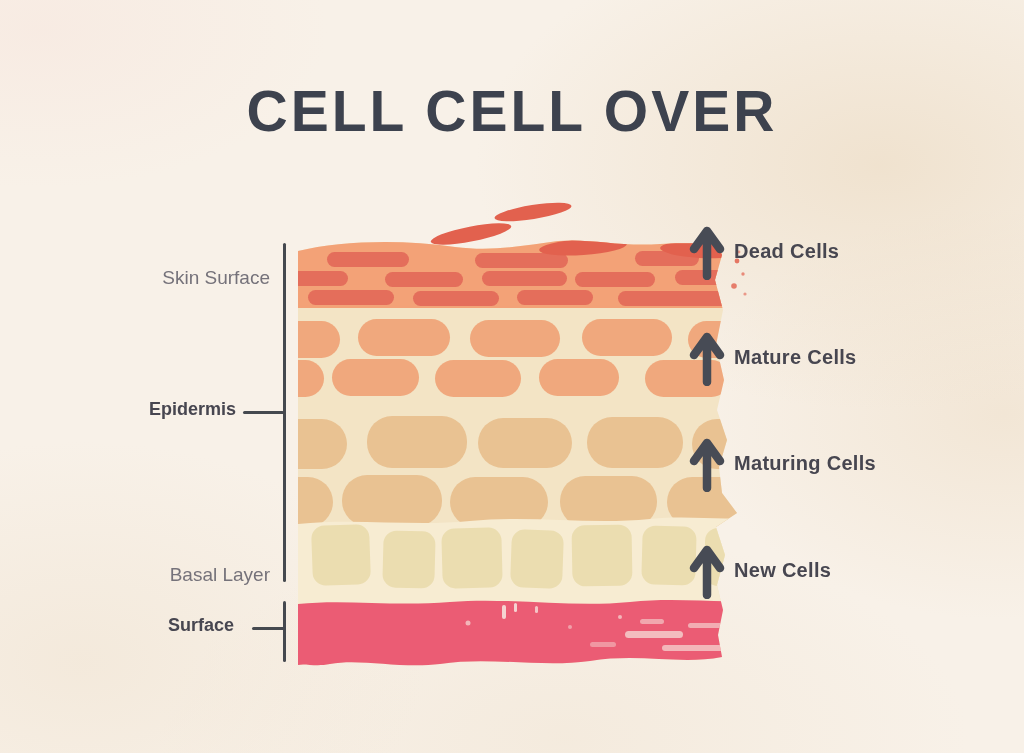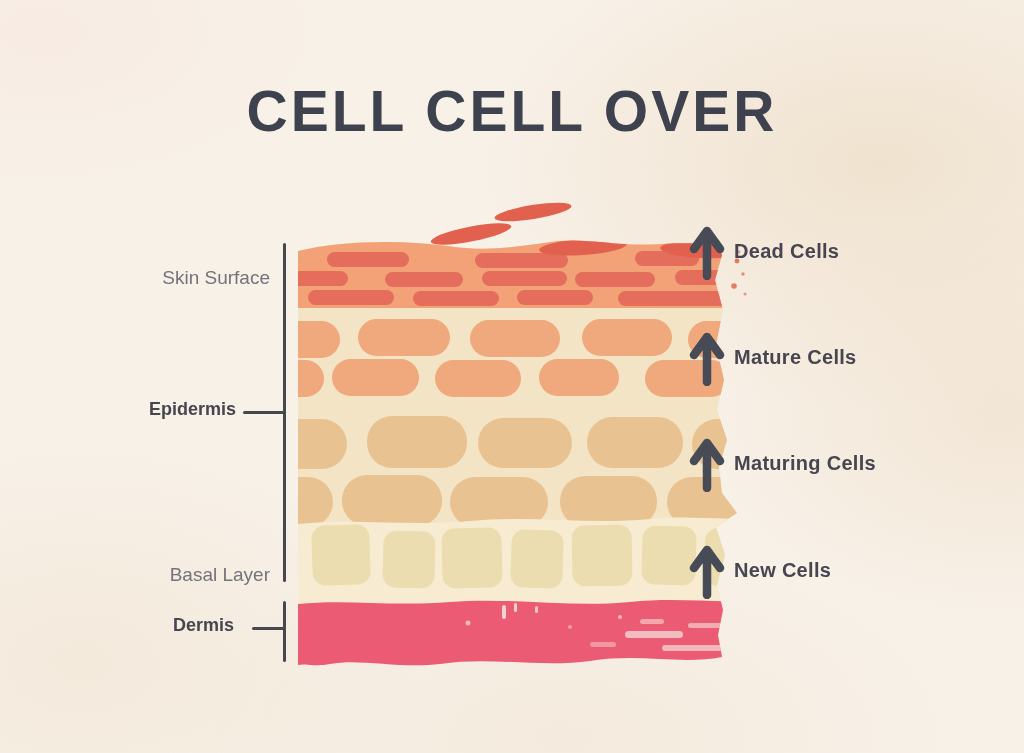--- a/index.html
+++ b/index.html
@@ -47,21 +47,21 @@
 </head>
 <body>
 
 <div class="stage">
 
   <div class="title">CELL CELL OVER</div>
 
   <span class="side-label gray lbl-skin-surface">Skin Surface</span>
   <span class="side-label dark lbl-epidermis">Epidermis</span>
   <span class="side-label gray lbl-basal">Basal Layer</span>
-  <span class="side-label dark lbl-dermis">Dermis</span>
+  <span class="side-label dark lbl-dermis">Surface</span>
 
   <div class="bracket bracket-main"></div>
   <div class="bracket bracket-dermis"></div>
   <div class="tick tick-epidermis"></div>
   <div class="tick tick-dermis"></div>
 
   <svg class="skin-svg" viewBox="0 0 460 485" aria-hidden="true">
     <defs>
       <clipPath id="skinClip">
         <path d="M8,56 C50,46 110,44 165,52 C205,57 235,50 268,46 C300,43 330,52 370,49 C395,47 415,50 427,47

